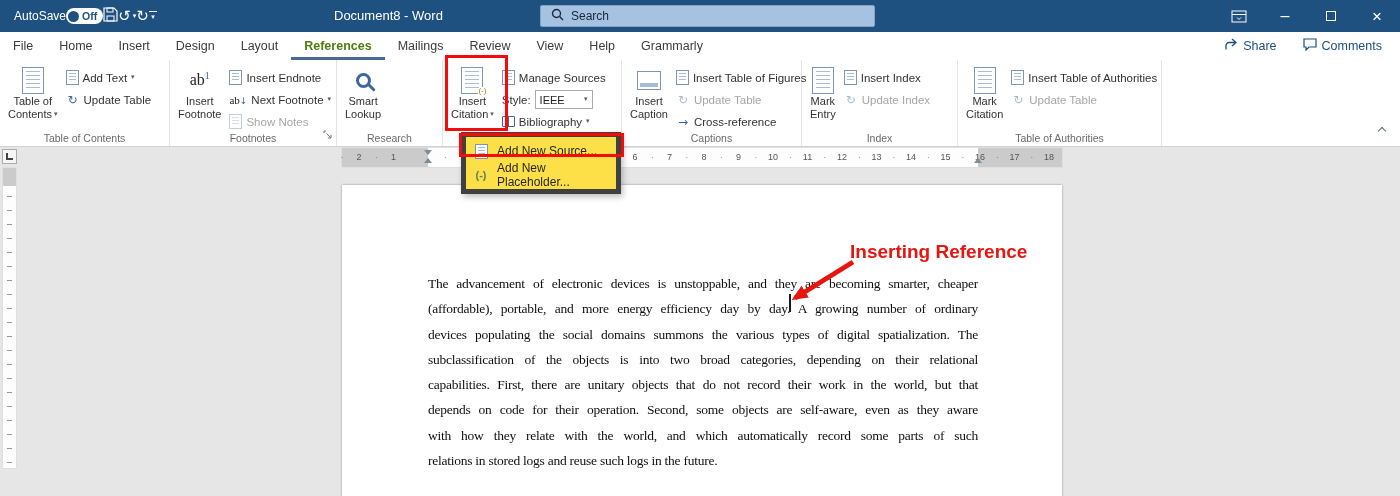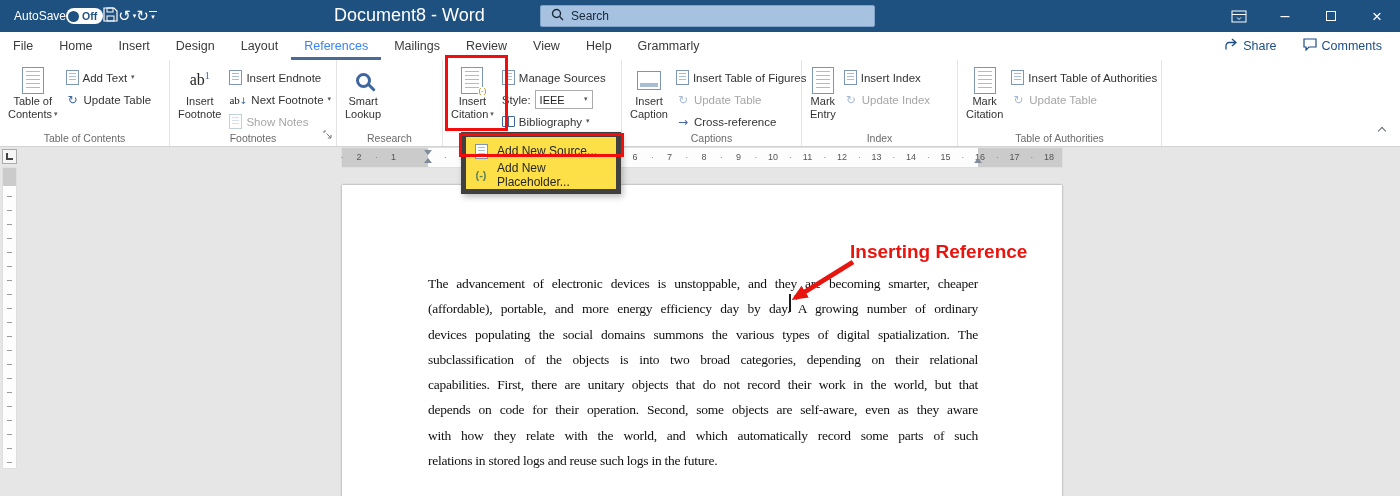--- a/index.html
+++ b/index.html
@@ -9,32 +9,32 @@
   
   .titlebar{position:absolute;top:0;left:0;right:0;height:32px;background:#1e5180;color:#fff;}
   .tb-left{position:absolute;left:14px;top:0;height:32px;display:flex;align-items:center;font-size:12px;}
   .autosave-toggle{display:flex;align-items:center;gap:3px;background:#fff;border-radius:9px;height:16px;padding:0 6px 0 2px;cursor:default;}
   .autosave-dot{width:11px;height:11px;border-radius:50%;background:#1e5180;}
   .autosave-state{color:#1e5180;font-size:10.5px;font-weight:bold;}
   .tb-glyph{font-family:"DejaVu Sans",sans-serif;font-size:15px;color:#fff;line-height:1;}
   .tb-chev{font-family:"DejaVu Sans",sans-serif;font-size:7px;color:#fff;}
   .qat{display:flex;flex-direction:column;align-items:center;gap:1px;}
   .qat-bar{width:8px;height:1px;background:#fff;}
-  .tb-title{position:absolute;left:334px;top:0;height:31px;display:flex;align-items:center;font-size:18px;color:#fff;}
+  .tb-title{position:absolute;left:334px;top:0;height:31px;display:flex;align-items:center;font-size:13px;color:#fff;}
   .search{position:absolute;left:540px;top:5px;width:335px;height:22px;background:#a6c2e0;border:1px solid #7fa3c9;
     border-radius:2px;display:flex;align-items:center;gap:7px;padding-left:10px;color:#15273a;font-size:12px;}
   .tb-right{position:absolute;right:0;top:0;height:32px;display:flex;}
   .tb-btn{width:46px;height:32px;display:flex;align-items:center;justify-content:center;color:#fff;}
   .max-box{width:10px;height:10px;border:1.2px solid #fff;display:inline-block;}
   .close-glyph{font-size:17px;line-height:1;}
 
   
   .tabsrow{position:absolute;top:32px;left:0;right:0;height:28px;background:#fff;display:flex;align-items:stretch;}
   .tab{padding:0 13px;display:flex;align-items:center;font-size:12.5px;color:#3b3b3b;white-space:nowrap;}
-  .tab.active{font-weight:400;color:#3b82f6;box-shadow:inset 0 -3px 0 #4a6a96;}
+  .tab.active{font-weight:700;color:#4d7c0f;box-shadow:inset 0 -3px 0 #4a6a96;}
   .tabsrow-right{margin-left:auto;display:flex;align-items:center;gap:26px;padding-right:18px;}
   .tr-btn{display:flex;align-items:center;gap:5px;font-size:12.5px;color:#1b4f86;}
 
   
   .ribbon{position:absolute;top:60px;left:0;right:0;height:87px;background:#fff;border-bottom:1px solid #d2d2d2;display:flex;}
   .rgroup{height:100%;position:relative;border-right:1px solid #e4e4e4;}
   .g-toc{width:170px}.g-foot{width:167px}.g-res{width:106px}.g-cit{width:179px}
   .g-cap{width:180px}.g-idx{width:156px}.g-auth{width:204px}.g-rest{flex:1;border-right:none;}
   .gcontent{display:flex;height:72px;padding:0 3px;}
   .glabel{position:absolute;bottom:2px;left:0;right:0;text-align:center;font-size:10.5px;color:#6b6b6b;}

